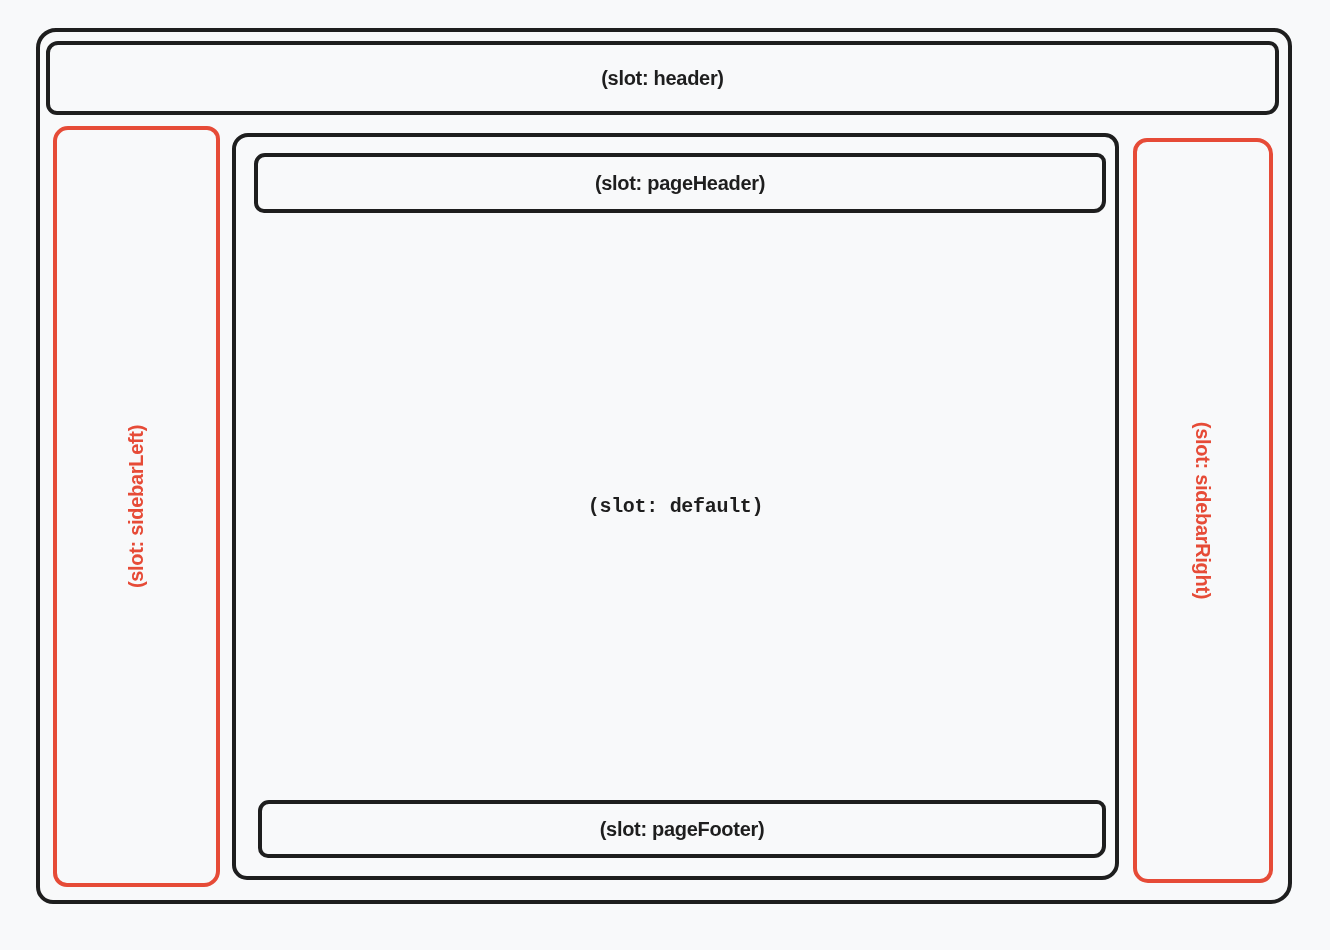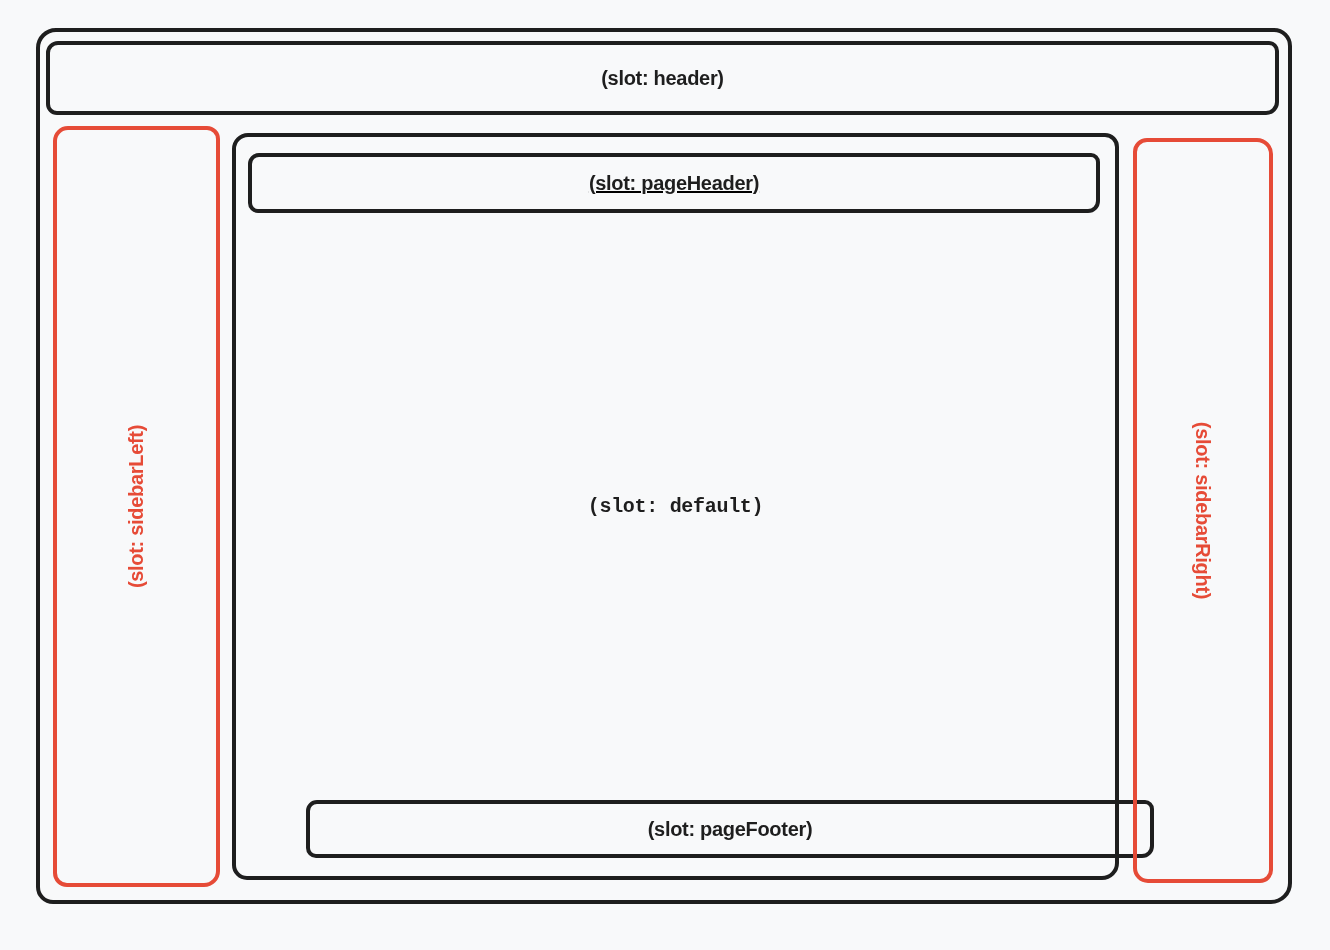--- a/index.html
+++ b/index.html
@@ -64,38 +64,38 @@
 
   
   .page-container {
     left: 232px; top: 133px;
     width: 887px; height: 747px;
     border-radius: 16px 14px 17px 15px;
   }
 
   
   .page-header-slot {
-    left: 12px; top: 16px;
+    left: 18px; top: 16px;
     width: 852px; height: 60px;
     border-radius: 11px 9px 12px 10px;
-    display: flex; align-items: center; justify-content: center; text-decoration: underline;
+    display: flex; align-items: center; justify-content: center;
   }
 
   
   .default-slot {
     left: 0; right: 0; top: 78px; bottom: 78px;
     display: flex; align-items: center; justify-content: center; font-family: Liberation Mono, monospace;
   }
 
   
   .page-footer-slot {
     left: 22px; bottom: 18px;
     width: 848px; height: 58px;
     border-radius: 11px 9px 12px 10px;
-    display: flex; align-items: center; justify-content: center; margin-left: 48px;
+    display: flex; align-items: center; justify-content: center;
   }
 
   
   .sidebar-right-slot {
     left: 1133px; top: 138px;
     width: 140px; height: 745px;
     border-radius: 14px 16px 13px 15px;
     display: flex; align-items: center; justify-content: center;
   }
 </style>

